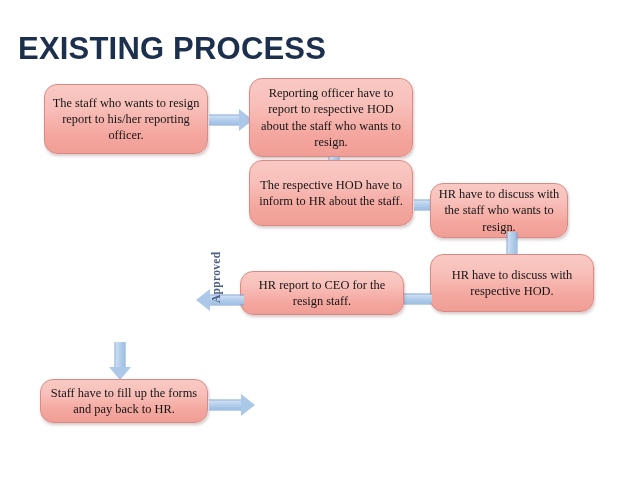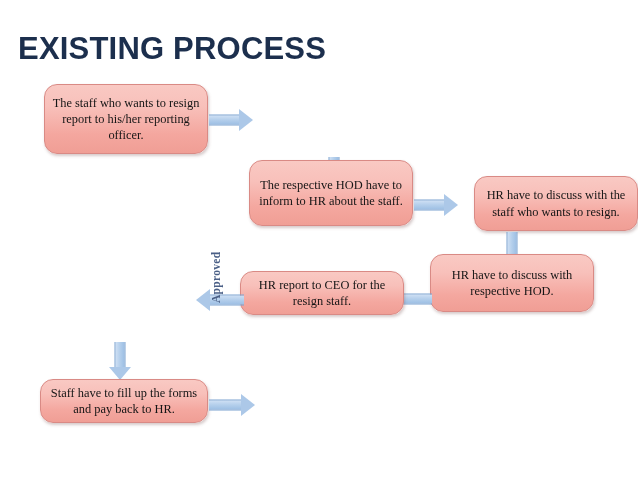--- a/index.html
+++ b/index.html
@@ -142,36 +142,39 @@
 
   <div class="node" style="left:44px; top:84px; width:164px; height:70px;">
     <span class="node-text">The staff who wants to resign report to his/her reporting officer.</span>
   </div>
 
   <div class="arrow arrow-h arrow-right" style="left:209px; top:108px; width:44px; height:24px;">
     <span class="shaft" style="width:32px;"></span>
     <span class="head"></span>
   </div>
 
+  <div class="node" style="left:249px; top:78px; width:164px; height:79px;">
+    <span class="node-text">Reporting officer have to report to respective HOD about the staff who wants to resign.</span>
+  </div>
 
   <div class="arrow arrow-v" style="left:321px; top:157px; width:26px; height:28px;">
     <span class="shaft" style="height:16px;"></span>
     <span class="head"></span>
   </div>
 
   <div class="node" style="left:249px; top:160px; width:164px; height:66px;">
     <span class="node-text">The respective HOD have to inform to HR about the staff.</span>
   </div>
 
   <div class="arrow arrow-h arrow-right" style="left:414px; top:193px; width:44px; height:24px;">
     <span class="shaft" style="width:32px;"></span>
     <span class="head"></span>
   </div>
 
-  <div class="node" style="left:430px; top:176px; width:164px; height:55px;margin-left:44px;">
+  <div class="node" style="left:430px; top:183px; width:138px; height:55px;">
     <span class="node-text">HR have to discuss with the staff who wants to resign.</span>
   </div>
 
   <div class="arrow arrow-v" style="left:499px; top:232px; width:26px; height:40px;">
     <span class="shaft" style="height:28px;"></span>
     <span class="head"></span>
   </div>
 
   <div class="node" style="left:430px; top:254px; width:164px; height:58px;">
     <span class="node-text">HR have to discuss with respective HOD.</span>

